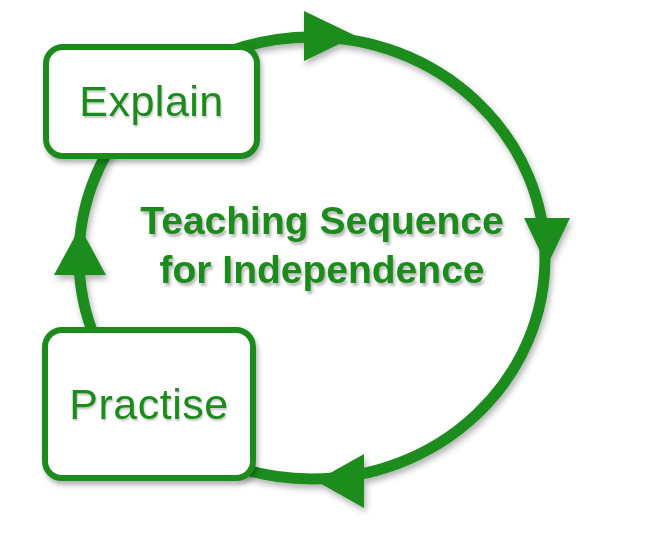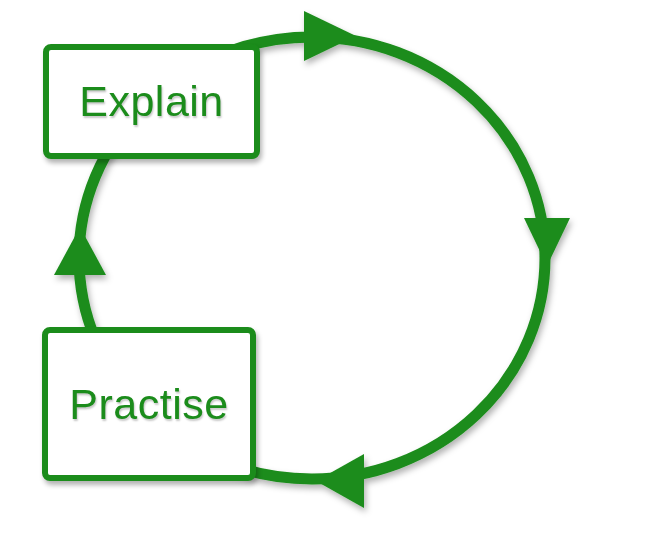--- a/index.html
+++ b/index.html
@@ -24,21 +24,21 @@
     fill: none;
     stroke: var(--green);
     stroke-width: 11;
   }
   .arrowhead { fill: var(--green); }
 
   .node {
     position: absolute;
     background: var(--box-fill);
     border: 6px solid var(--green);
-    border-radius: 8px;
+    border-radius: 20px;
     box-shadow: 2px 4px 5px rgba(0,0,0,0.30);
     display: flex;
     align-items: center;
     justify-content: center;
   }
   .node span {
     color: var(--green);
     font-size: 43px;
     font-weight: 400;
     letter-spacing: 0.5px;
@@ -88,14 +88,18 @@
   <div class="node node-explain">
     <span>Explain</span>
   </div>
 
 
   <div class="node node-practise">
     <span>Practise</span>
   </div>
 
 
+  <div class="center-title">
+    <div>Teaching Sequence</div>
+    <div>for Independence</div>
+  </div>
 
 </div>
 
 </body></html>

